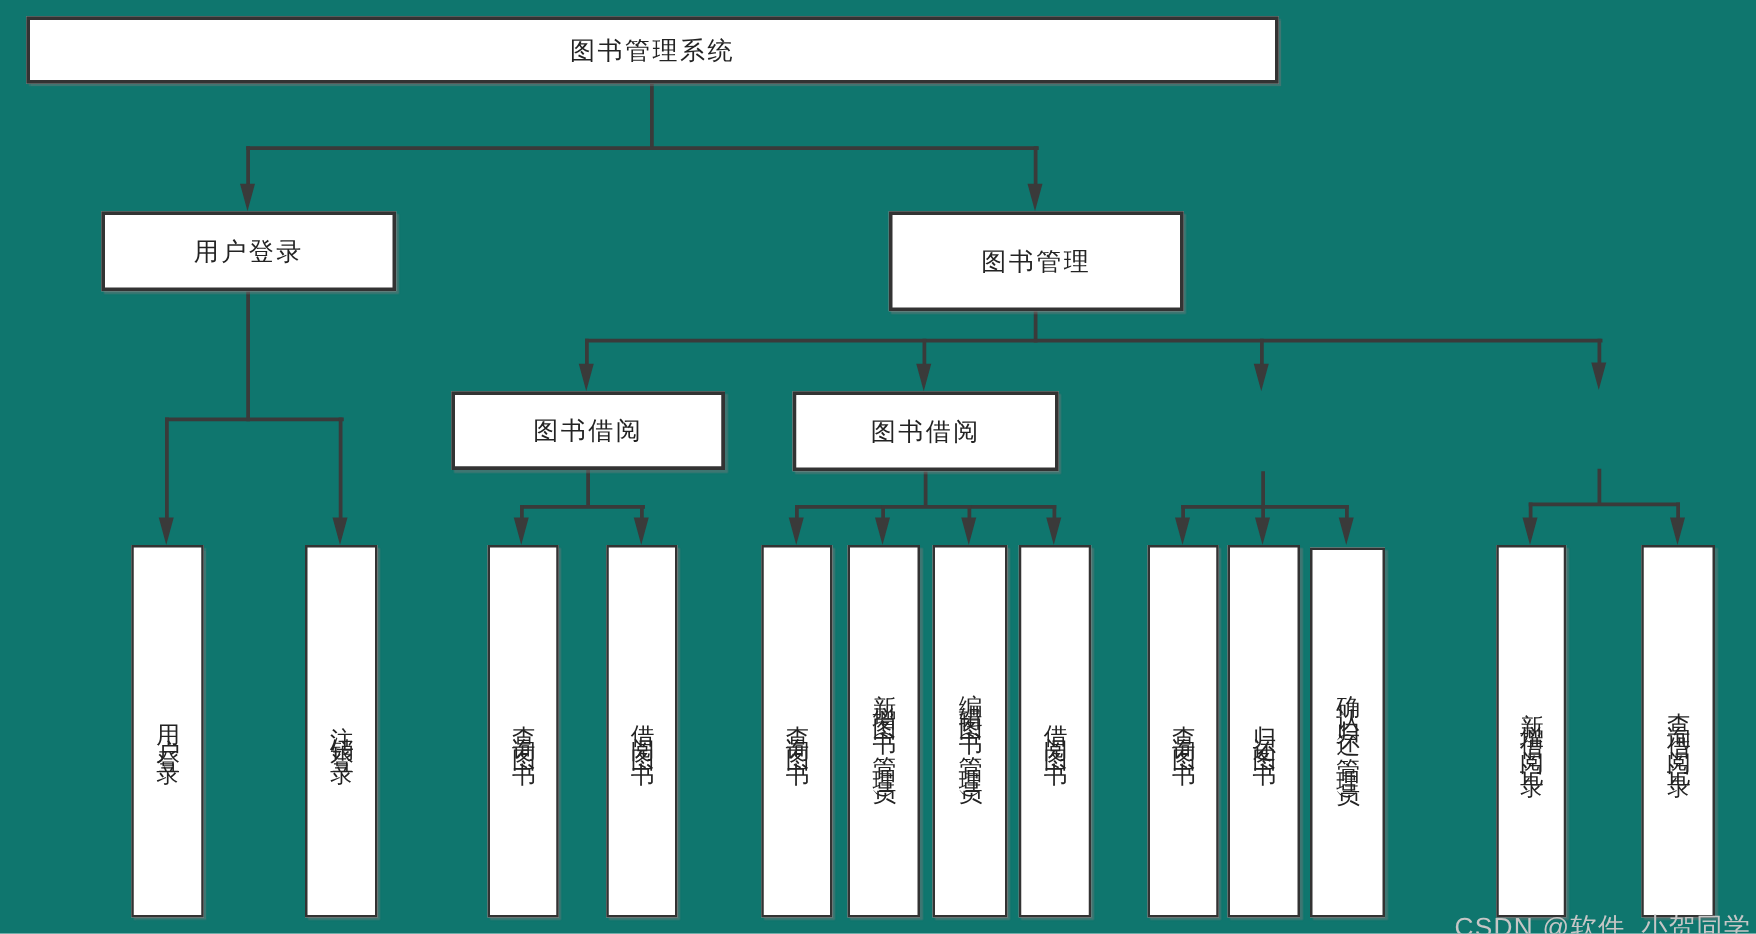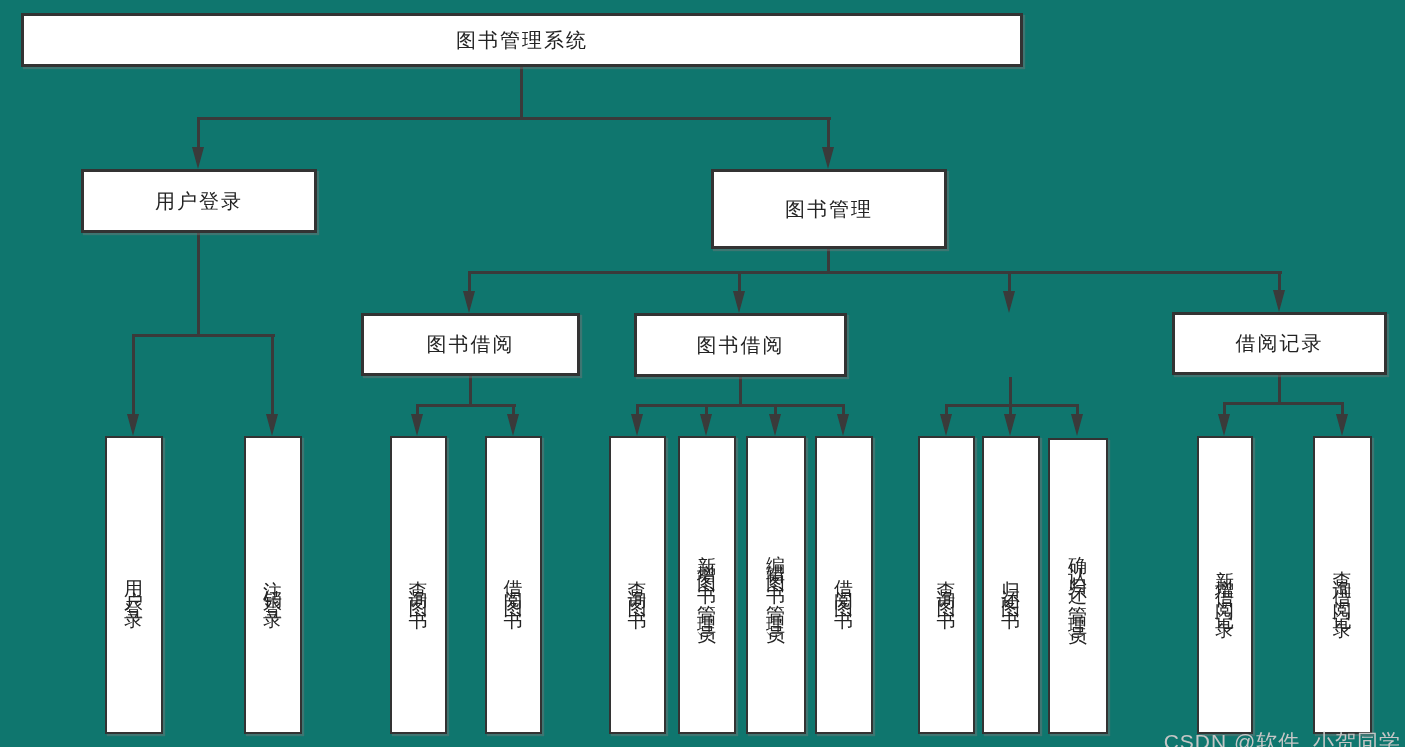--- a/index.html
+++ b/index.html
@@ -82,23 +82,20 @@
   <div class="node" style="left:711px;top:169px;width:236px;height:80px;">
     <span>图书管理</span>
   </div>
 
   <div class="node" style="left:361px;top:313px;width:219px;height:63px;">
     <span>图书借阅</span>
   </div>
   <div class="node" style="left:634px;top:313px;width:213px;height:64px;">
     <span>图书借阅</span>
   </div>
-  <div class="node" style="left:1172px;top:312px;width:215px;height:63px;">
-    <span>借阅记录</span>
-  </div>
 
   <div class="leaf" style="left:105px;top:436px;width:58px;height:298px;">
     <span>用户登录</span>
   </div>
   <div class="leaf" style="left:244px;top:436px;width:58px;height:298px;">
     <span>注销登录</span>
   </div>
 
   <div class="leaf" style="left:390px;top:436px;width:57px;height:298px;">
     <span>查询图书</span>

